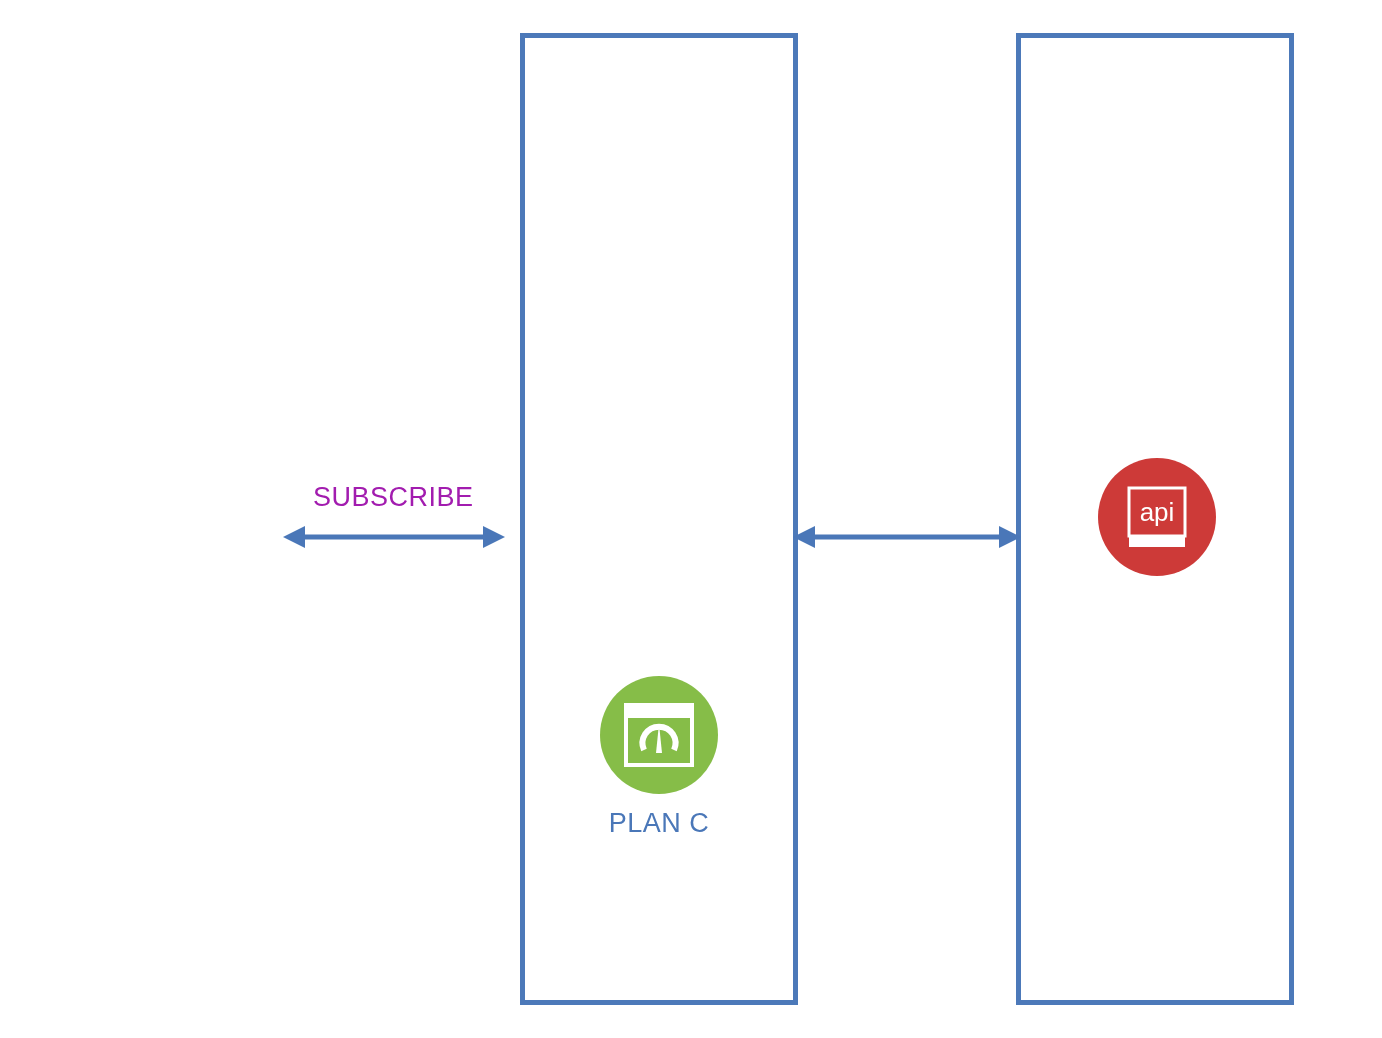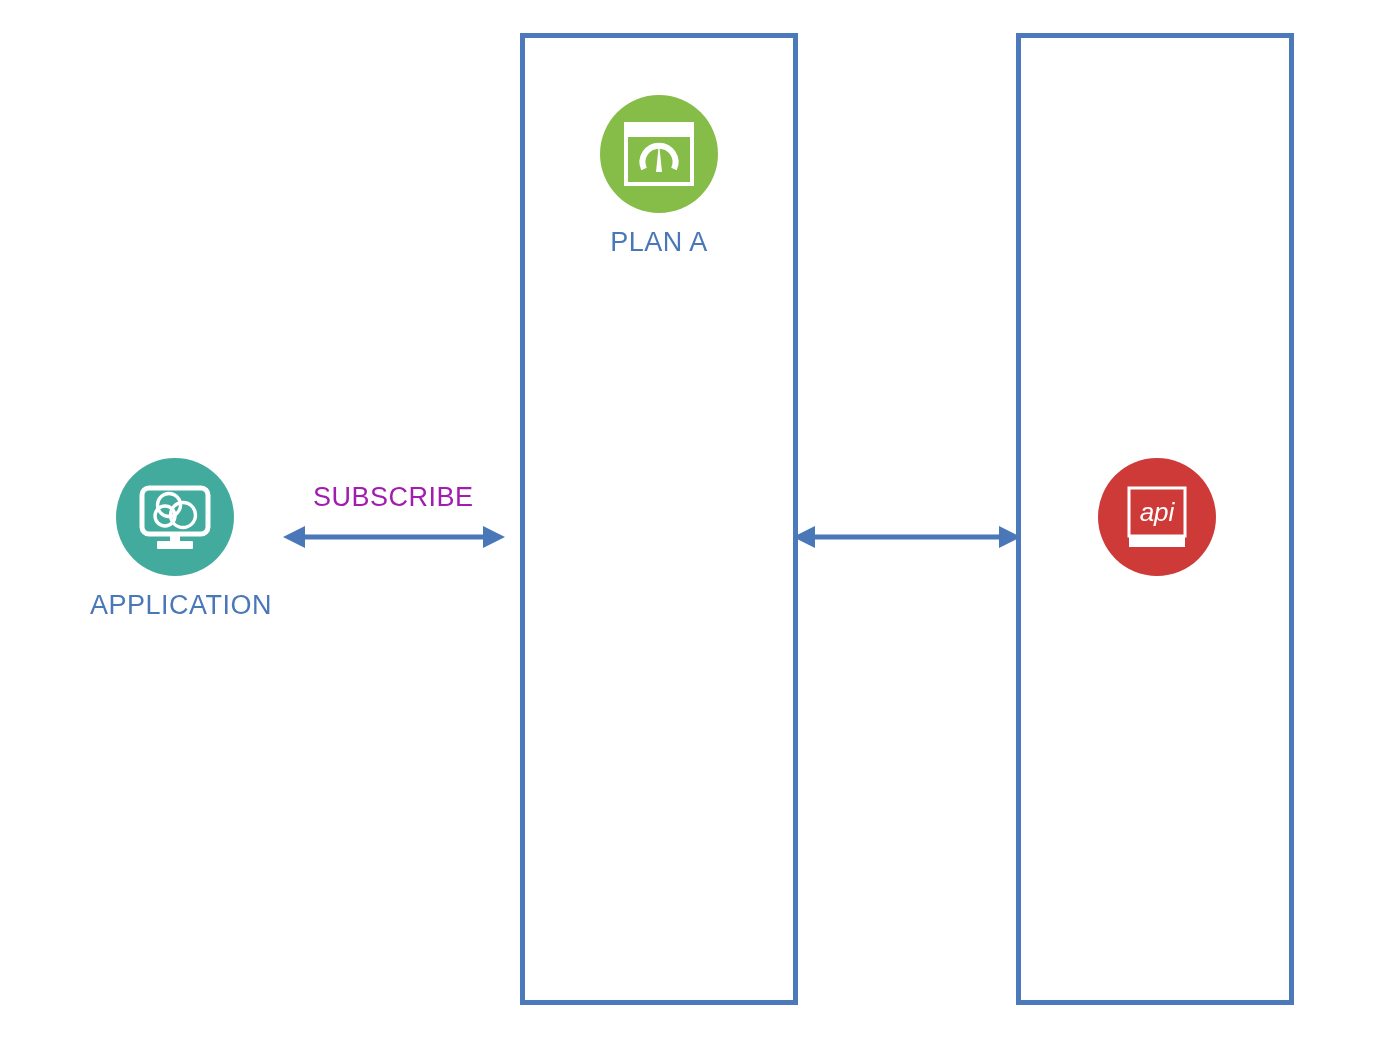--- a/index.html
+++ b/index.html
@@ -43,21 +43,20 @@
     position: absolute;
     width: 170px;
     text-align: center;
   }
   .node-circle {
     width: 118px;
     height: 118px;
     border-radius: 50%;
     margin: 0 auto;
     position: relative;
-    font-style: italic;
   }
   .node-label {
     margin-top: 14px;
     font-size: 27px;
     color: #4a77b8;
     letter-spacing: 0.5px;
     white-space: nowrap;
     font-family: "Liberation Sans", sans-serif;
   }
 
@@ -101,63 +100,44 @@
 </style>
 </head>
 <body>
 
 <div id="canvas">
 
   <div id="plans-container" class="container-box"></div>
 
   <div id="backend-container" class="container-box"></div>
 
-  <div id="node-application" class="node">
-    <div class="node-circle teal-circle">
-      <svg viewBox="0 0 118 118">
-
-        <rect x="26" y="30" width="66" height="46" rx="7" ry="7" fill="none" stroke="#ffffff" stroke-width="5"></rect>
-
-        <rect x="54" y="76" width="10" height="7" fill="#ffffff"></rect>
-
-        <rect x="41" y="83" width="36" height="8" rx="1" fill="#ffffff"></rect>
-
-        <g fill="none" stroke="#ffffff" stroke-width="3.4">
-          <circle cx="53" cy="47" r="11.5"></circle>
-          <circle cx="67" cy="57" r="12.5"></circle>
-          <circle cx="49" cy="58" r="10"></circle>
-        </g>
-      </svg>
-    </div>
-    <div class="node-label">APPLICATION</div>
-  </div>
 
   <div id="label-subscribe" class="arrow-label">SUBSCRIBE</div>
 
   <div id="arrow-subscribe" class="arrow">
     <svg width="222" height="40" viewBox="0 0 222 40">
       <line x1="18" y1="20" x2="206" y2="20" stroke="#4a77b8" stroke-width="5"></line>
       <polygon points="0,20 22,9 22,31" fill="#4a77b8"></polygon>
       <polygon points="222,20 200,9 200,31" fill="#4a77b8"></polygon>
     </svg>
   </div>
 
-  <div id="node-plan-a" class="node">
+
+
+  <div id="node-plan-c" class="node">
     <div class="node-circle green-circle">
       <svg viewBox="0 0 118 118">
         <rect x="26" y="29" width="66" height="60" fill="none" stroke="#ffffff" stroke-width="4"></rect>
         <rect x="26" y="29" width="66" height="13" fill="#ffffff"></rect>
         <path d="M 44 74 A 16.5 16.5 0 1 1 74 74" fill="none" stroke="#ffffff" stroke-width="6"></path>
         <polygon points="59,48 62,77 56,77" fill="#ffffff"></polygon>
       </svg>
     </div>
-    <div class="node-label">PLAN A</div>
+    <div class="node-label">PLAN C</div>
   </div>
-
-
 
   <div id="arrow-plans-api" class="arrow">
     <svg width="228" height="40" viewBox="0 0 228 40">
       <line x1="18" y1="20" x2="212" y2="20" stroke="#4a77b8" stroke-width="5"></line>
       <polygon points="0,20 22,9 22,31" fill="#4a77b8"></polygon>
       <polygon points="228,20 206,9 206,31" fill="#4a77b8"></polygon>
     </svg>
   </div>
 
   <div id="node-api" class="node">

